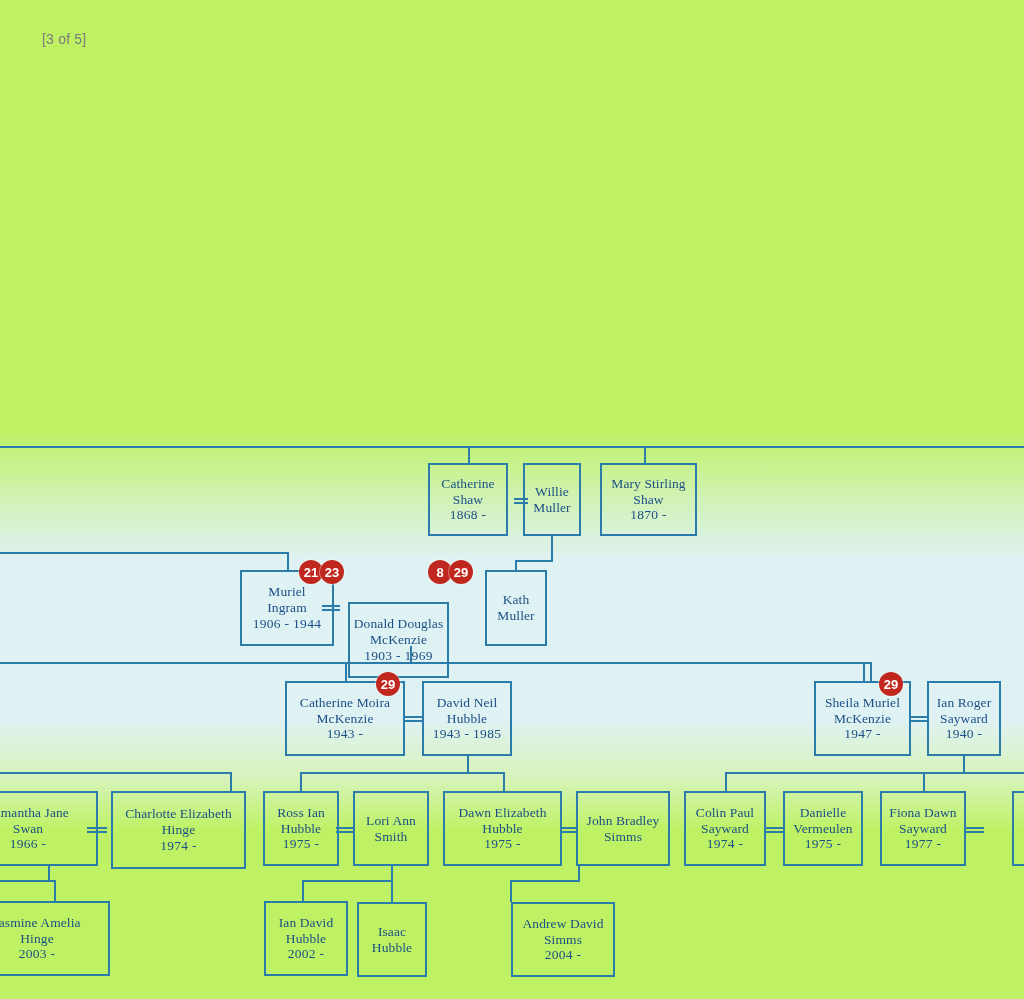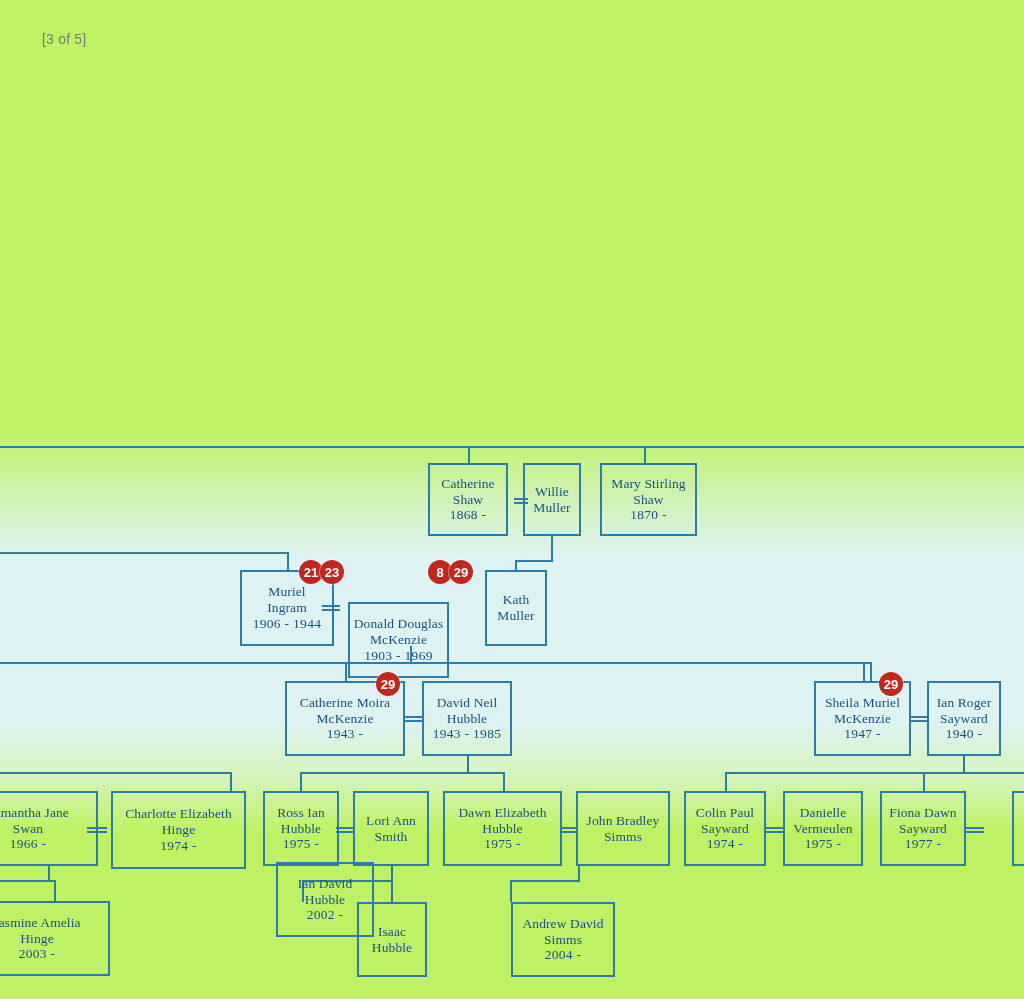--- a/index.html
+++ b/index.html
@@ -273,21 +273,21 @@
   </div>
 
   <div class="node" style="left:1012px; top:791px; width:80px; height:75px;"></div>
 
   <div class="node" style="left:-36px; top:901px; width:146px; height:75px;">
     <span class="ln">Jasmine Amelia</span>
     <span class="ln">Hinge</span>
     <span class="ln yr">2003 -</span>
   </div>
 
-  <div class="node" style="left:264px; top:862px; width:98px; height:75px;margin-left:12px;">
+  <div class="node" style="left:264px; top:901px; width:84px; height:75px;">
     <span class="ln">Ian David</span>
     <span class="ln">Hubble</span>
     <span class="ln yr">2002 -</span>
   </div>
 
   <div class="node" style="left:357px; top:902px; width:70px; height:75px;">
     <span class="ln">Isaac</span>
     <span class="ln">Hubble</span>
   </div>
 

